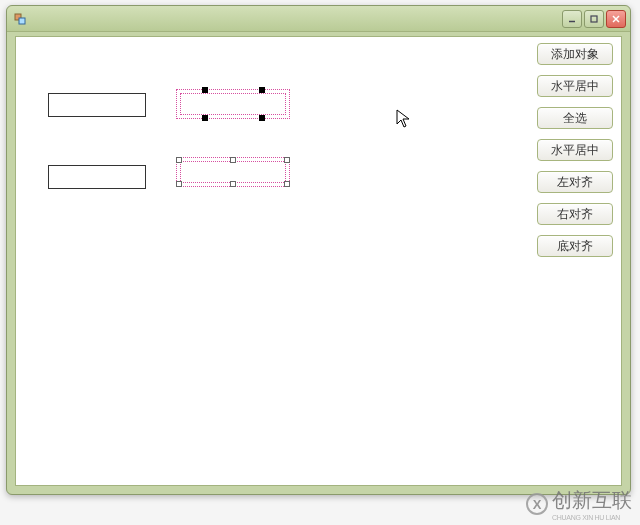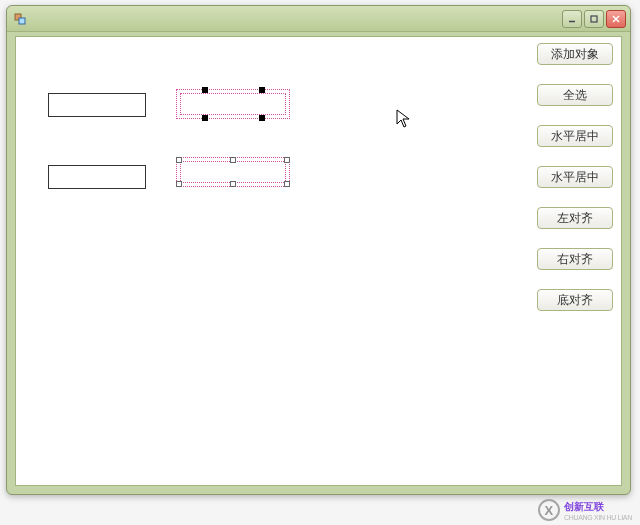--- a/index.html
+++ b/index.html
@@ -95,21 +95,21 @@
       background: #fff;
       border: 1px solid #666;
     }
     .side-panel {
       position: absolute;
       right: 8px;
       top: 6px;
       width: 76px;
       display: flex;
       flex-direction: column;
-      gap: 19px;
+      gap: 10px;
     }
     .btn {
       height: 22px;
       background: linear-gradient(#fdfdfd, #ecebe5);
       border: 1px solid #a7b57e;
       border-radius: 4px;
       font-size: 12px;
       color: #333;
       cursor: pointer;
       display: flex;
@@ -133,23 +133,23 @@
     .watermark-logo {
       width: 22px;
       height: 22px;
       border: 2px solid #9a9a9a;
       border-radius: 50%;
       display: flex;
       align-items: center;
       justify-content: center;
     }
     .watermark-text-main {
-      font-size: 10px;
-      font-weight: bold;
-      color: #6d28d9;
+      font-size: 20px;
+      font-weight: normal;
+      color: #737373;
     }
     .watermark-text-sub {
       font-size: 7px;
       color: #aaa;
       letter-spacing: -0.3px;
     }
   </style>
 </head>
 <body>
 
@@ -211,22 +211,22 @@
 
       <div class="cursor" id="cursor" style="left: 380px; top: 72px;">
         <svg width="16" height="20" viewBox="0 0 16 20">
           <path d="M1 1 L1 15 L5 11 L8 18 L10 17 L7 10 L13 10 Z" fill="#fff" stroke="#000" stroke-width="1"></path>
         </svg>
       </div>
     </div>
 
     <div class="side-panel">
       <button class="btn">添加对象</button>
+      <button class="btn">水平居中</button>
       <button class="btn">全选</button>
-      <button class="btn">水平居中</button>
       <button class="btn">水平居中</button>
       <button class="btn">左对齐</button>
       <button class="btn">右对齐</button>
       <button class="btn">底对齐</button>
     </div>
   </div>
 </div>
 
 <div class="watermark">
   <div class="watermark-logo">

